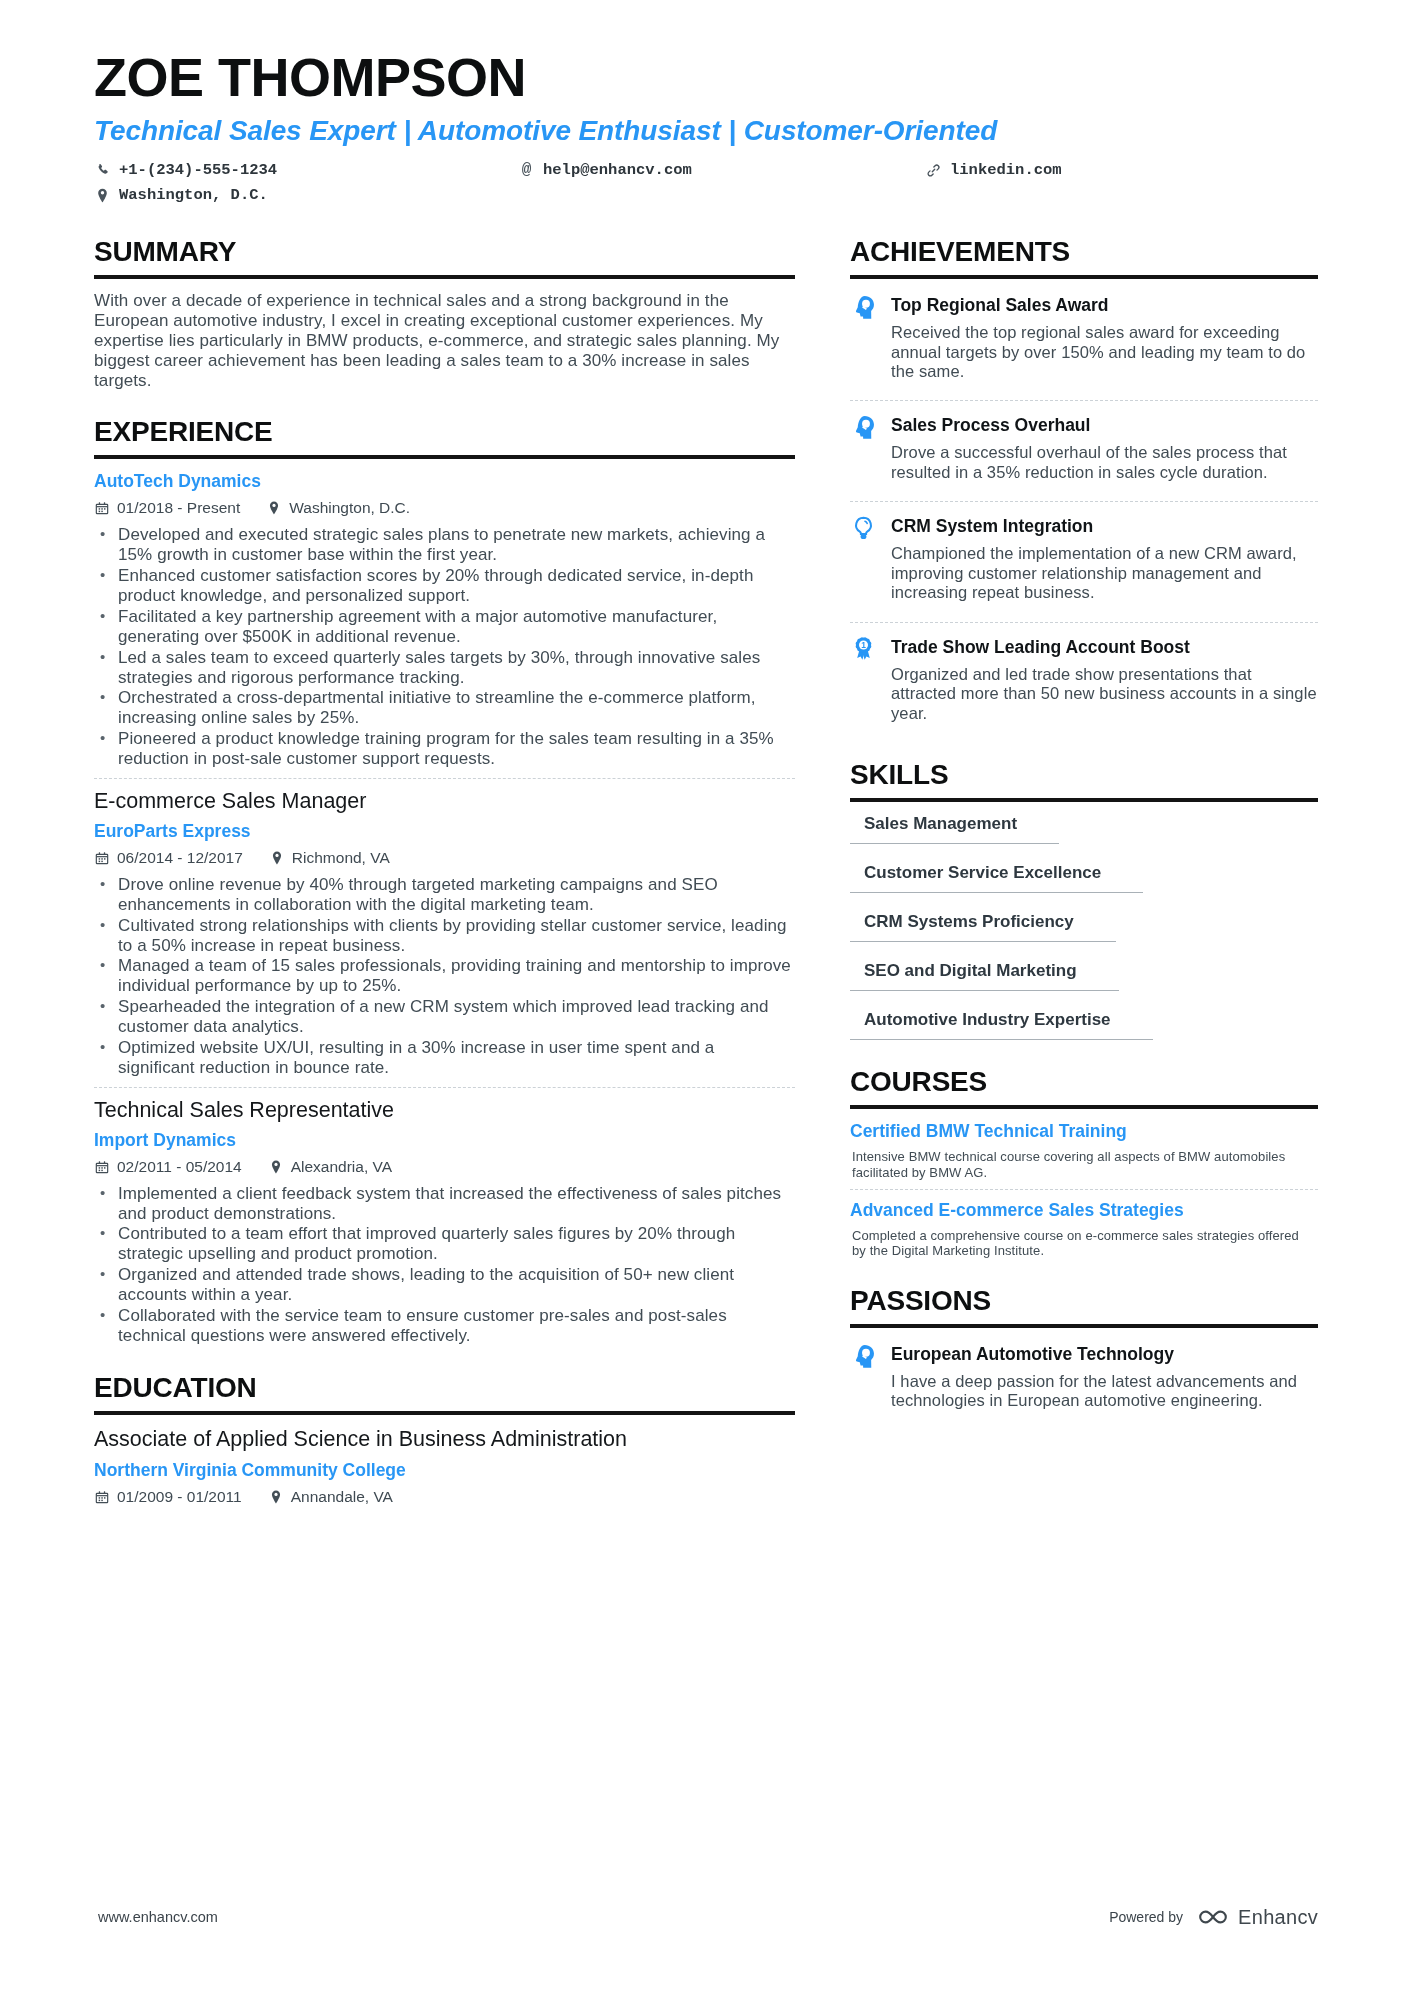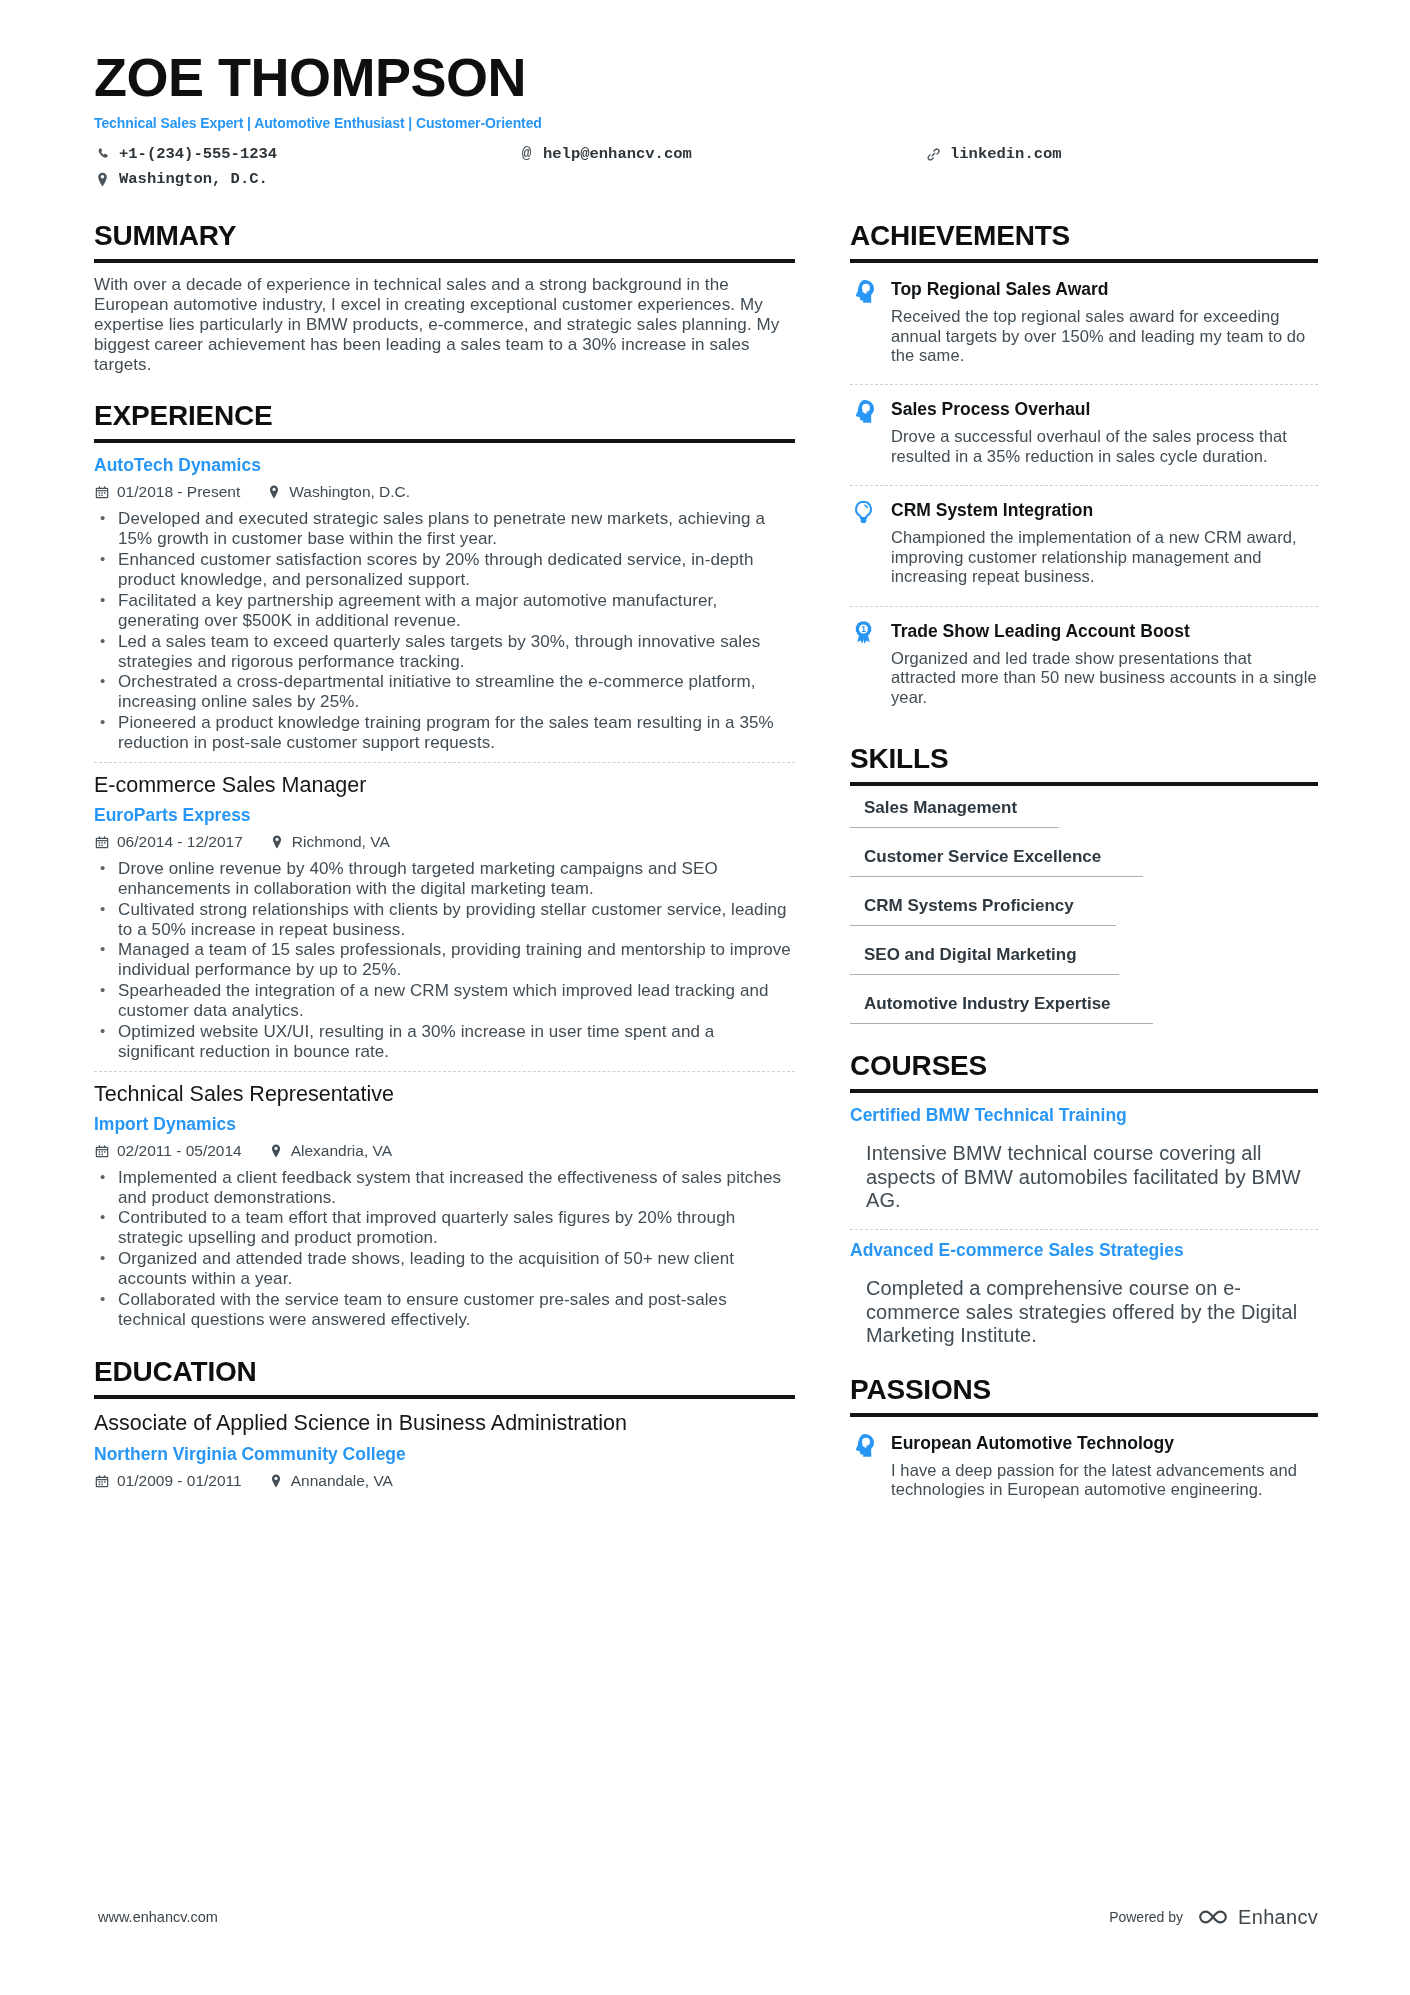--- a/index.html
+++ b/index.html
@@ -1,21 +1,21 @@
 <!DOCTYPE html>
 <html><head>
 <meta charset="utf-8">
 <style>
   html,body{margin:0;padding:0;background:#ffffff;}
   body{font-family:"Liberation Sans",sans-serif;color:#414c54;}
   .page{position:relative;width:1410px;height:1995px;background:#fff;box-sizing:border-box;
         padding:50px 92px 0 94px;overflow:hidden;}
   
   .name{margin:0 0 10px 0;font-size:54px;line-height:1.02;font-weight:800;color:#0d0f10;letter-spacing:-.5px;}
-  .headline{font-size:14px;font-weight:700;color:#2896f5;margin:0 0 14px 0;letter-spacing:-.1px;}
+  .headline{font-size:28px;font-weight:700;color:#2896f5;margin:0 0 14px 0;letter-spacing:-.1px;font-style:italic;}
   .contact-rows{margin-bottom:32px;font-family:Liberation Mono, monospace;}
   .contact-row{display:flex;align-items:center;margin-bottom:7px;}
   .contact-item{display:flex;align-items:center;gap:8px;font-size:15.5px;font-weight:700;color:#2e363c;}
   .contact-item.c1{width:424px;}
   .contact-item.c2{width:407px;}
   .cicon{width:17px;height:17px;flex:none;display:inline-flex;align-items:center;justify-content:center;color:#4a545c;}
   .cicon svg{width:17px;height:17px;}
   .at-glyph{font-size:16px;font-weight:700;color:#4a545c;line-height:1;}
   
   .columns{display:flex;gap:55px;align-items:flex-start;}
@@ -46,21 +46,21 @@
   .ach-icon{width:27px;height:27px;flex:none;margin-top:1px;}
   .ach-icon svg{width:27px;height:27px;}
   .ach-title{font-size:17.5px;font-weight:700;color:#101417;margin:2px 0 7px 0;}
   .ach-text{font-size:16.5px;line-height:1.18;letter-spacing:.1px;color:#414c54;margin:0;}
   
   .skill{margin-bottom:19px;}
   .skill-label{display:inline-block;font-size:17px;font-weight:700;color:#2e3840;
                padding:0 42px 9px 14px;border-bottom:1.5px solid #a9b1b7;}
   
   .course-title{font-size:17.5px;font-weight:700;color:#2896f5;margin:2px 0 7px 0;}
-  .course-text{font-size:20px;line-height:1.18;letter-spacing:.1px;color:#414c54;margin:16px;}
+  .course-text{font-size:13px;line-height:1.18;letter-spacing:.1px;color:#414c54;margin:2px;}
   
   .footer{position:absolute;left:98px;right:92px;bottom:66px;display:flex;
           justify-content:space-between;align-items:center;}
   .footer-site{font-size:14.5px;color:#3b444b;}
   .powered{display:flex;align-items:center;gap:12px;}
   .powered-by{font-size:14px;color:#3b444b;}
   .brand-wrap{display:flex;align-items:center;gap:7px;color:#3f474d;}
   .brand-wrap svg{width:36px;height:24px;}
   .brand-name{font-size:20px;color:#3f474d;letter-spacing:.3px;}
 </style>

